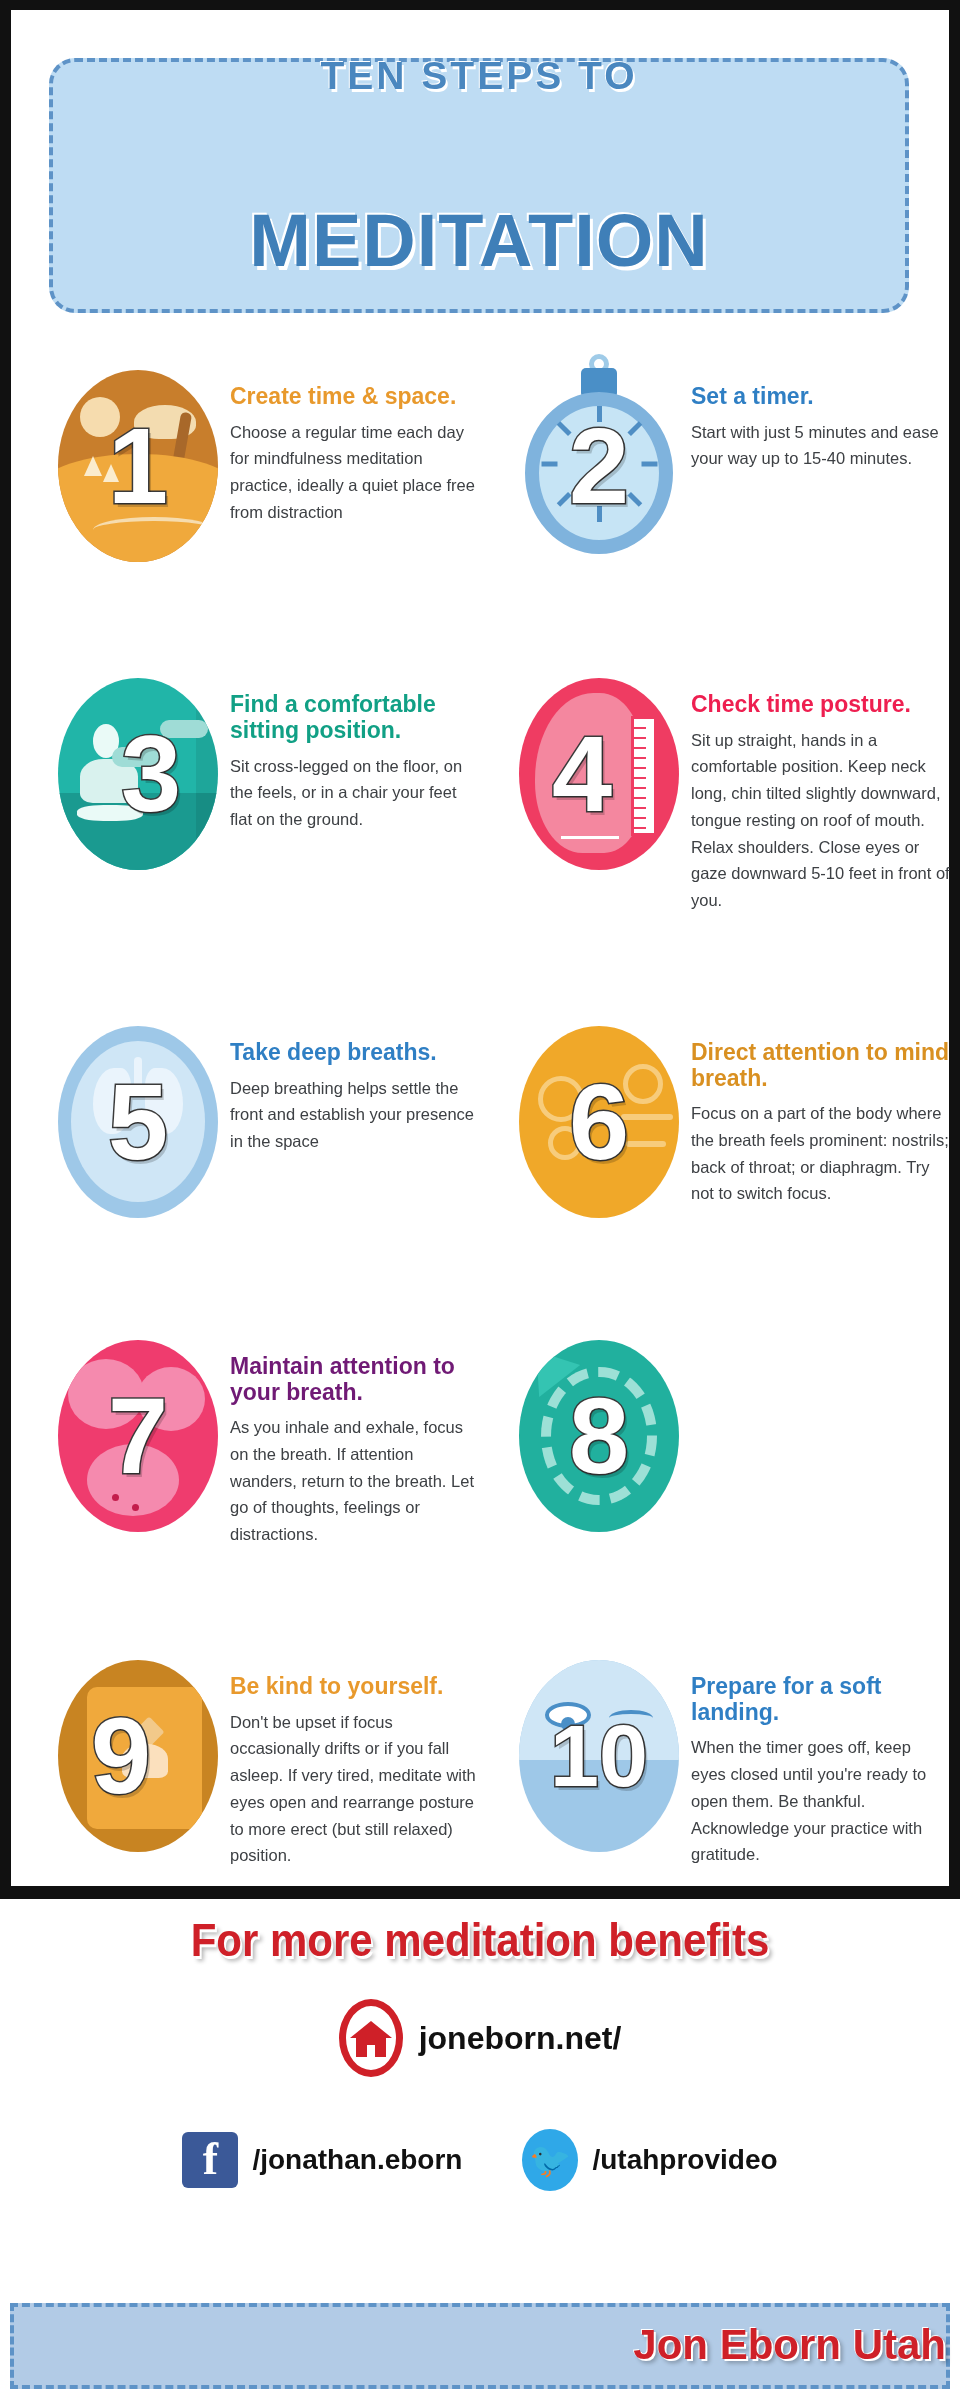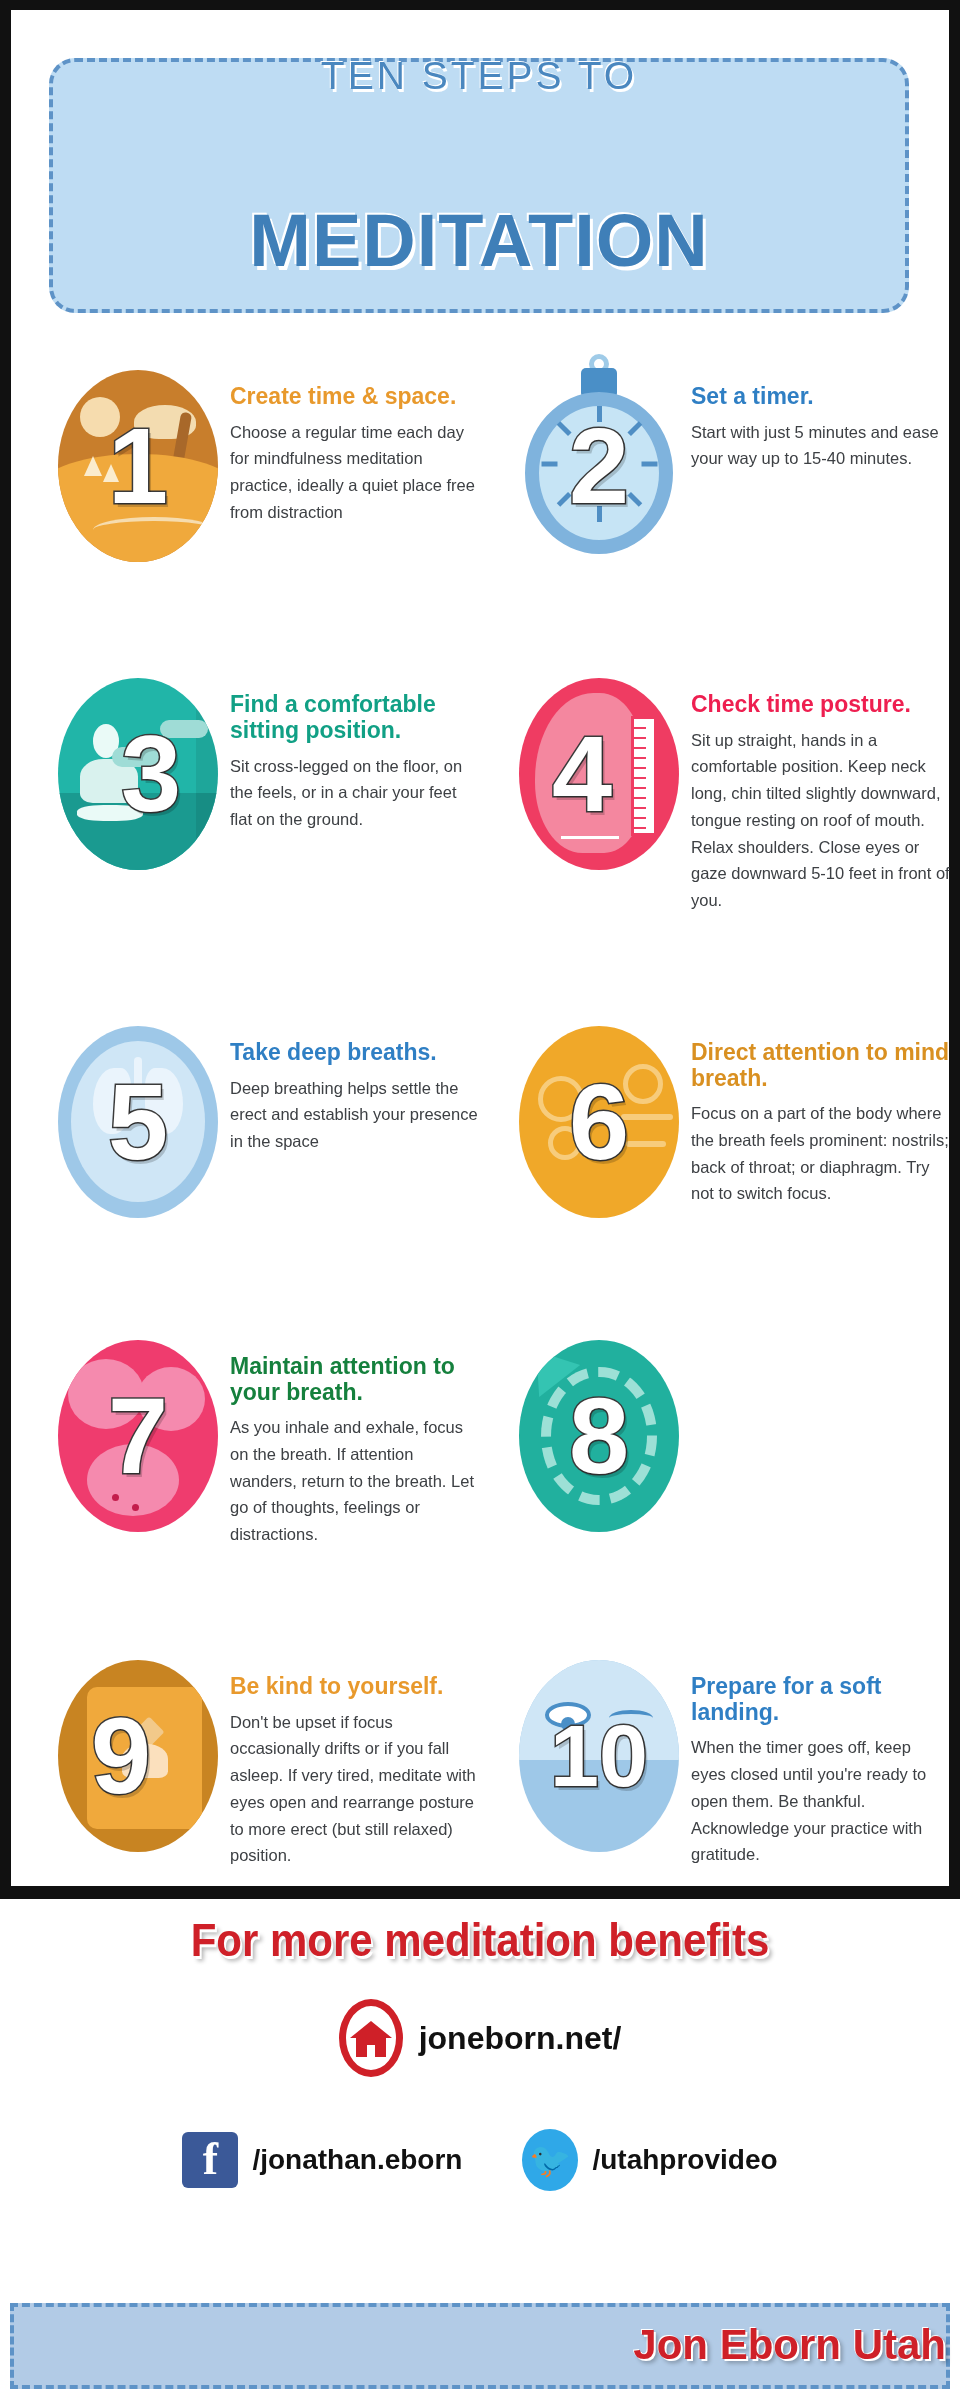--- a/index.html
+++ b/index.html
@@ -30,21 +30,21 @@
   .header-box {
     position:absolute; left:38px; top:48px;
     width:860px; height:255px;
     background:#bedcf3;
     border:4px dashed #5e93c7;
     border-radius:26px;
   }
   .eyebrow {
     position:absolute; left:0; right:0; top:-8px;
     text-align:center;
-    font-size:39px; font-weight:normal; letter-spacing:3px;
+    font-size:39px; font-weight:bold; letter-spacing:3px;
     color:#4a87bf;
     text-shadow: 2px 3px 0 #ffffff, -1px -1px 0 #ffffff;
     font-family:"Liberation Sans", sans-serif;
   }
   .title-1, .title-2 {
     position:absolute; left:0; right:0;
     text-align:center;
     font-size:74px; font-weight:bold; letter-spacing:1px;
     color:#3f7fb8;
     text-shadow: 3px 4px 0 #ffffff, -2px -2px 0 #ffffff;
@@ -362,21 +362,21 @@
                 <div class="l inner"></div>
                 <div class="l trach"></div>
                   <div class="l lungL"></div>
                   <div class="l lungR"></div>
               </div>
               <span class="num">5</span>
             </div>
           </div>
           <div class="copy">
             <h3 style="color:#2f7fc4">Take deep breaths.</h3>
-            <p>Deep breathing helps settle the erect and establish your presence in the space</p>
+            <p>Deep breathing helps settle the front and establish your presence in the space</p>
           </div>
         </div>
 
         <div class="step right">
           <div class="badge-wrap">
             <div class="badge s6">
               <div class="scene">
                 <div class="l sw w1"></div>
                   <div class="l sw w2"></div>
                   <div class="l sw w3"></div>
@@ -401,21 +401,21 @@
                 <div class="l lobe p1"></div>
                   <div class="l lobe p2"></div>
                   <div class="l lobe p3"></div>
                 <div class="l dot d1"></div>
                   <div class="l dot d2"></div>
               </div>
               <span class="num">7</span>
             </div>
           </div>
           <div class="copy">
-            <h3 style="color:#15803d">Maintain attention to your breath.</h3>
+            <h3 style="color:#701a75">Maintain attention to your breath.</h3>
             <p>As you inhale and exhale, focus on the breath. If attention wanders, return to the breath. Let go of thoughts, feelings or distractions.</p>
           </div>
         </div>
 
         <div class="step right">
           <div class="badge-wrap">
             <div class="badge s8">
               <div class="scene">
                 <div class="l ring2"></div>
                   <div class="l arrow"></div>

